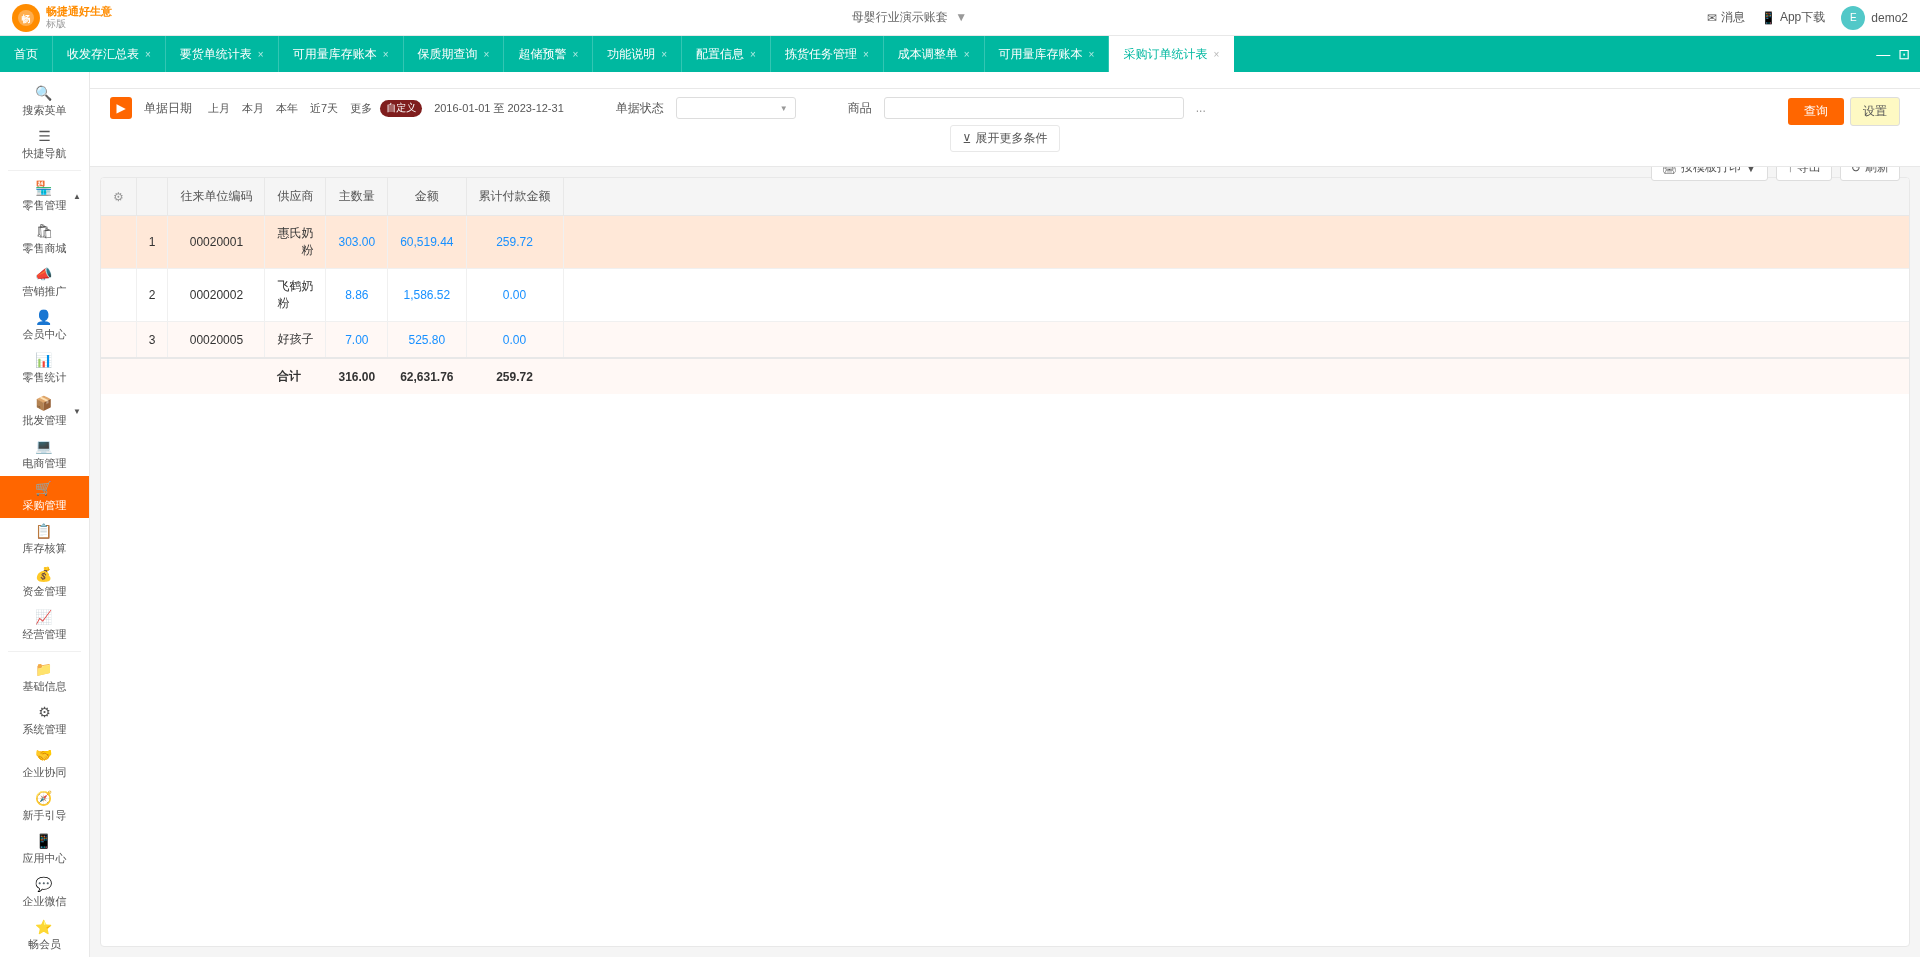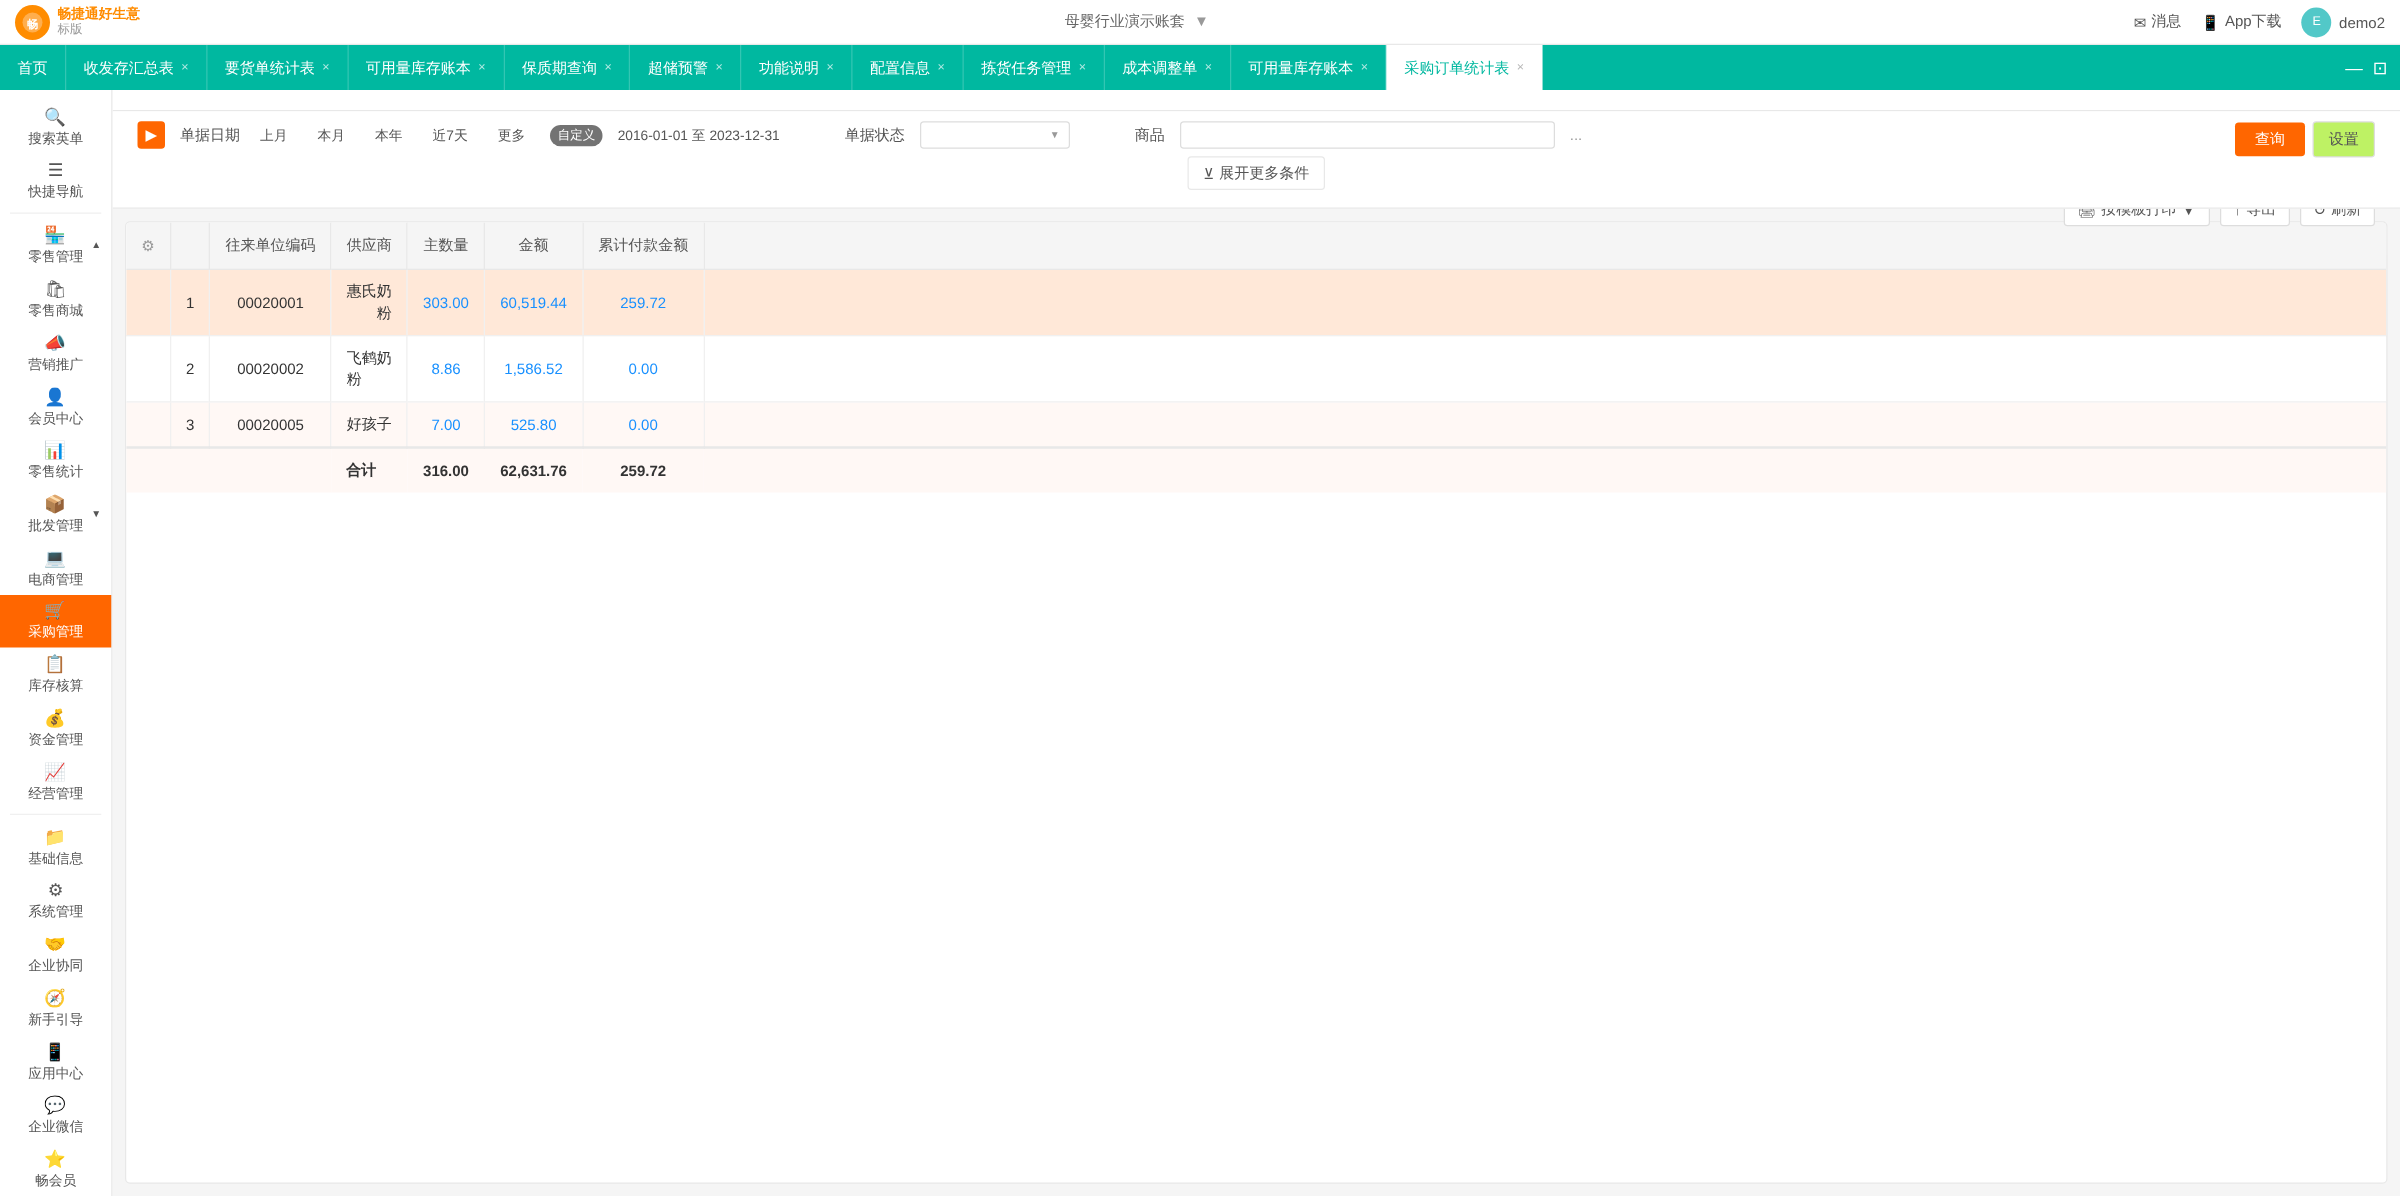--- a/index.html
+++ b/index.html
@@ -45,33 +45,33 @@
     .page-header-actions { position: absolute; right: 20px; top: 82px; display: flex; align-items: center; gap: 8px; }
     .btn-print { background: #fff; border: 1px solid #ddd; color: #555; padding: 4px 10px; border-radius: 3px; cursor: pointer; font-size: 12px; display: flex; align-items: center; gap: 4px; }
     .btn-export { background: #fff; border: 1px solid #ddd; color: #555; padding: 4px 10px; border-radius: 3px; cursor: pointer; font-size: 12px; display: flex; align-items: center; gap: 4px; }
     .btn-refresh { background: #fff; border: 1px solid #ddd; color: #555; padding: 4px 10px; border-radius: 3px; cursor: pointer; font-size: 12px; display: flex; align-items: center; gap: 4px; }
 
     
     .filter-bar { background: #fff; padding: 8px 20px; border-bottom: 1px solid #e8e8e8; position: relative; }
     .filter-row { display: flex; align-items: center; gap: 12px; flex-wrap: wrap; }
     .filter-toggle { width: 22px; height: 22px; background: #ff6600; color: #fff; border-radius: 3px; display: flex; align-items: center; justify-content: center; cursor: pointer; font-size: 12px; }
     .filter-label { font-size: 12px; color: #555; white-space: nowrap; }
-    .filter-date-shortcuts { display: flex; gap: 16px; }
+    .filter-date-shortcuts { display: flex; gap: 4px; }
     .date-shortcut { font-size: 11px; color: #555; cursor: pointer; padding: 1px 4px; border-radius: 2px; }
     .date-shortcut.more { }
-    .date-badge { background: #737373; color: #fff; font-size: 10px; padding: 1px 6px; border-radius: 10px; text-align: center; }
+    .date-badge { background: #7f1d1d; color: #fff; font-size: 10px; padding: 1px 6px; border-radius: 10px; text-align: center; }
     .filter-date-range { font-size: 11px; color: #555; }
     .filter-select { border: 1px solid #ddd; border-radius: 3px; padding: 3px 24px 3px 8px; font-size: 12px; color: #555; background: #fff; cursor: pointer; appearance: none; min-width: 120px; position: relative; }
     .select-wrapper { position: relative; display: inline-block; }
     .select-wrapper::after { content: '▼'; position: absolute; right: 8px; top: 50%; transform: translateY(-50%); font-size: 8px; color: #999; pointer-events: none; }
     .filter-input { border: 1px solid #ddd; border-radius: 3px; padding: 3px 8px; font-size: 12px; color: #555; min-width: 200px; }
     .filter-dots { color: #999; cursor: pointer; }
     .filter-actions { position: absolute; right: 20px; top: 8px; display: flex; gap: 6px; align-items: center; }
     .btn-query { background: #ff6600; color: #fff; border: none; padding: 5px 16px; border-radius: 3px; cursor: pointer; font-size: 12px; }
-    .btn-settings { background: #bef264; border: 1px solid #ddd; color: #555; padding: 5px 12px; border-radius: 3px; cursor: pointer; font-size: 12px; }
+    .btn-settings { background: #fef9c3; border: 1px solid #ddd; color: #555; padding: 5px 12px; border-radius: 3px; cursor: pointer; font-size: 12px; }
 
     
     .table-wrapper { flex: 1; overflow: auto; background: #fff; margin: 10px; border: 1px solid #e8e8e8; border-radius: 4px; }
     table { width: 100%; border-collapse: collapse; }
     table thead tr { background: #f5f5f5; }
     table thead th { padding: 10px 12px; text-align: center; font-size: 12px; color: #555; font-weight: normal; border-bottom: 1px solid #e8e8e8; border-right: 1px solid #e8e8e8; white-space: nowrap; }
     table thead th:last-child { border-right: none; }
     table tbody tr { border-bottom: 1px solid #f0f0f0; }
     table tbody tr:nth-child(odd) { background: #fff8f5; }
     table tbody tr:nth-child(even) { background: #fff; }

